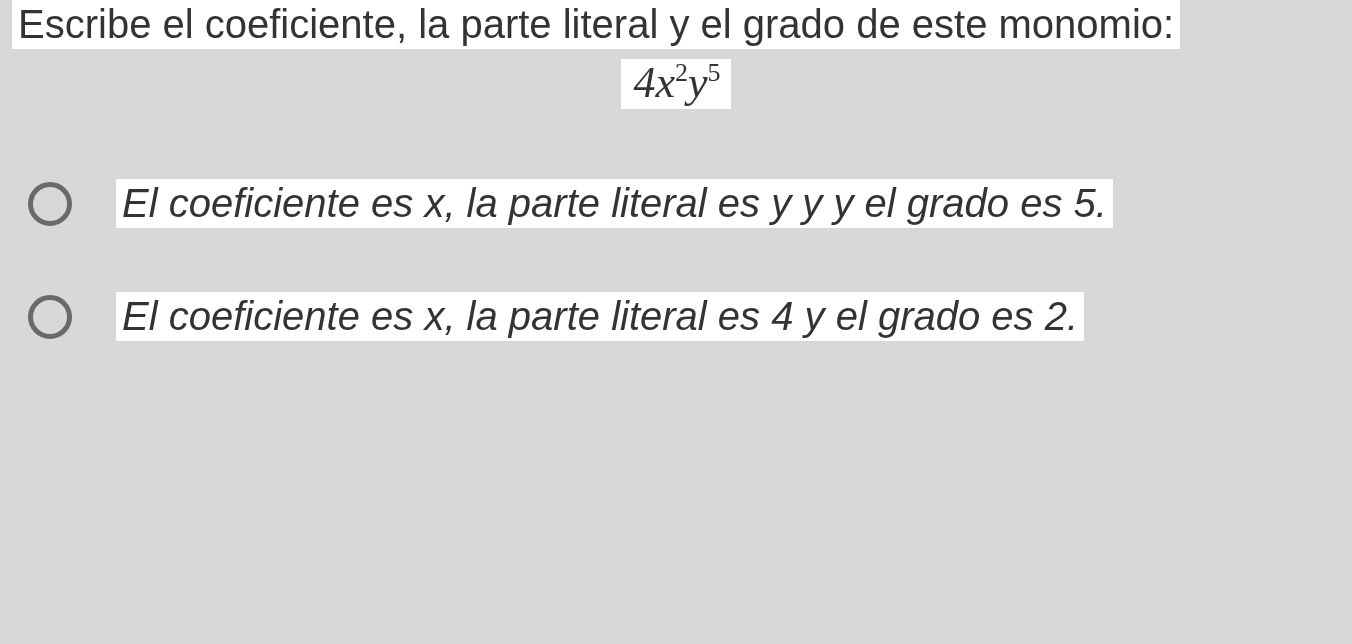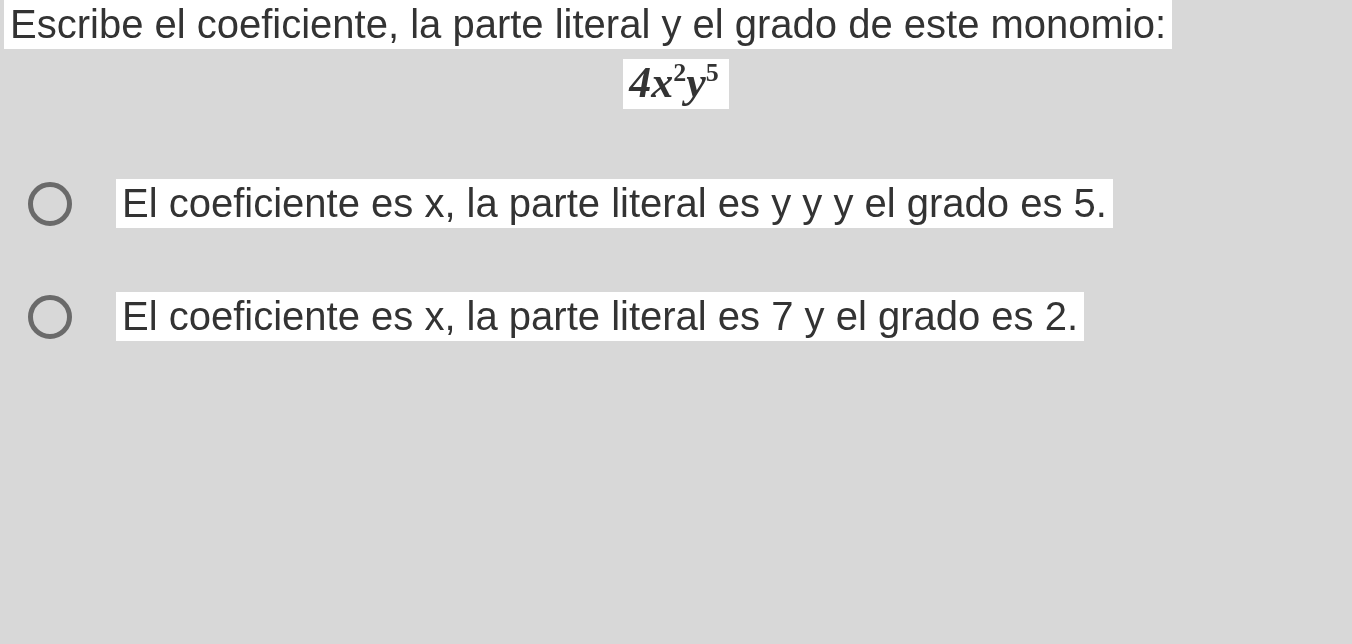--- a/index.html
+++ b/index.html
@@ -17,47 +17,47 @@
     }
     .question-container {
       width: 100%;
     }
     .question-text {
       background: #fff;
       display: inline-block;
       padding: 2px 6px;
       font-size: 40px;
       margin-top: 0;
-      margin-left: 4px;
+      margin-left: 12px;
       color: #333;
     }
     .expression-row {
       text-align: center;
       margin-top: 10px;
     }
     .expression {
       background: #fff;
       display: inline-block;
-      padding: 0px 10px 2px 6px;
+      padding: 0px 10px 2px 12px;
       font-size: 44px;
       font-style: italic;
       font-family: 'Times New Roman', serif;
       color: #333;
       line-height: 1.1;
-      font-weight: bold;
     }
     .expression sup {
       font-size: 26px;
       font-style: normal;
       vertical-align: super;
       line-height: 0;
     }
     .options {
       margin-top: 70px;
       padding-left: 28px;
+      font-style: italic;
     }
     .option-row {
       display: flex;
       align-items: center;
       margin-bottom: 64px;
     }
     .radio {
       width: 44px;
       height: 44px;
       border: 5px solid #6a6a6a;
@@ -84,16 +84,16 @@
     <span class="expression"><span>4</span><span>x</span><sup>2</sup><span>y</span><sup>5</sup></span>
   </div>
 
   <div class="options">
     <div class="option-row">
       <div class="radio"></div>
       <span class="option-text">El coeficiente es x, la parte literal es y y y el grado es 5.</span>
     </div>
     <div class="option-row">
       <div class="radio"></div>
-      <span class="option-text">El coeficiente es x, la parte literal es 7 y el grado es 2.</span>
+      <span class="option-text">El coeficiente es x, la parte literal es 4 y el grado es 2.</span>
     </div>
   </div>
 </div>
 
 </body></html>

